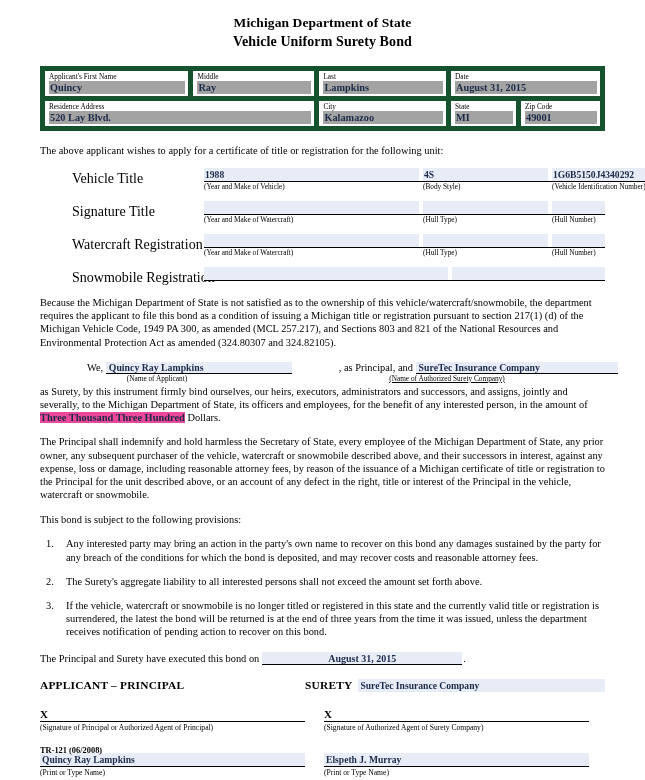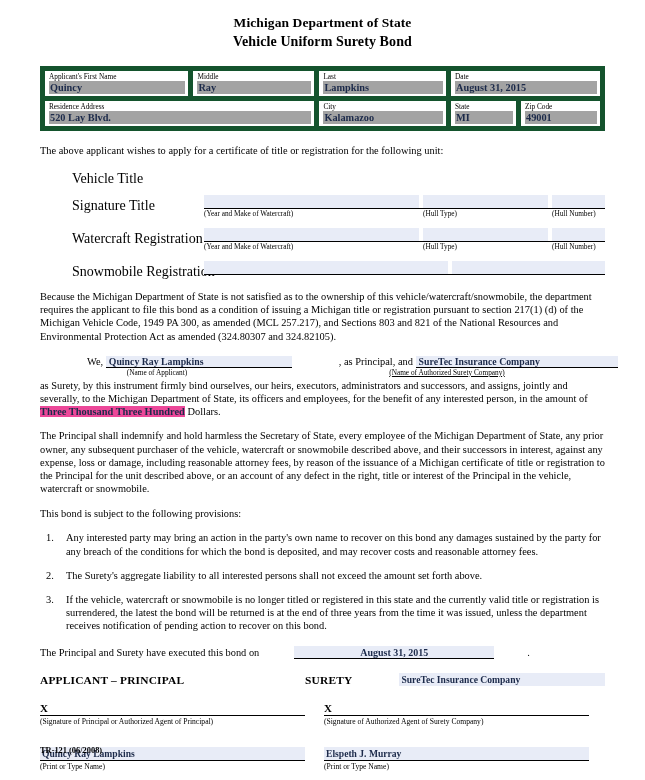--- a/index.html
+++ b/index.html
@@ -210,21 +210,20 @@
   }
   .prov-body { flex: 1 1 auto; }
 
   
   .exec-line {
     margin-top: 13px;
     display: flex;
     align-items: flex-end;
     font-size: 10.4px;
     line-height: 13px;
-    gap: 32px;
   }
   .exec-fill {
     width: 200px;
     flex: 0 0 200px;
     border-bottom: 1px solid #000000;
     background: #e8ecf7;
     font-weight: bold;
     color: #1c2a4a;
     font-size: 10px;
     line-height: 13px;
@@ -246,22 +245,21 @@
   .sig-head-left {
     width: 265px;
     flex: 0 0 265px;
     font-weight: bold;
     font-size: 11.4px;
     letter-spacing: 0.2px;
   }
   .sig-head-right {
     flex: 1 1 auto;
     display: flex;
-    align-items: flex-end;
-    gap: 41px;
+    align-items: center;
   }
   .surety-word {
     font-weight: bold;
     font-size: 11.4px;
     letter-spacing: 0.2px;
     white-space: nowrap;
   }
   .surety-name {
     margin-left: 6px;
     flex: 1 1 auto;
@@ -391,20 +389,36 @@
       </tr>
     </tbody>
   </table>
 
   <div class="lead">The above applicant wishes to apply for a certificate of title or registration for the following unit:</div>
 
   <div class="units">
 
     <div class="unit-row">
       <div class="unit-label">Vehicle Title</div>
+      <div class="unit-fields">
+        <div class="fieldline">
+          <div class="fld c1">1988</div>
+          <div class="gap"></div>
+          <div class="fld c2">4S</div>
+          <div class="gap"></div>
+          <div class="fld c3">1G6B5150J4340292</div>
+        </div>
+        <div class="capline">
+          <div class="cap c1">(Year and Make of Vehicle)</div>
+          <div class="gap"></div>
+          <div class="cap c2">(Body Style)</div>
+          <div class="gap"></div>
+          <div class="cap c3">(Vehicle Identification Number)</div>
+        </div>
+      </div>
     </div>
     <div class="unit-gapbelow"></div>
 
     <div class="unit-row">
       <div class="unit-label">Signature Title</div>
       <div class="unit-fields">
         <div class="fieldline">
           <div class="fld c1"></div>
           <div class="gap"></div>
           <div class="fld c2"></div>

